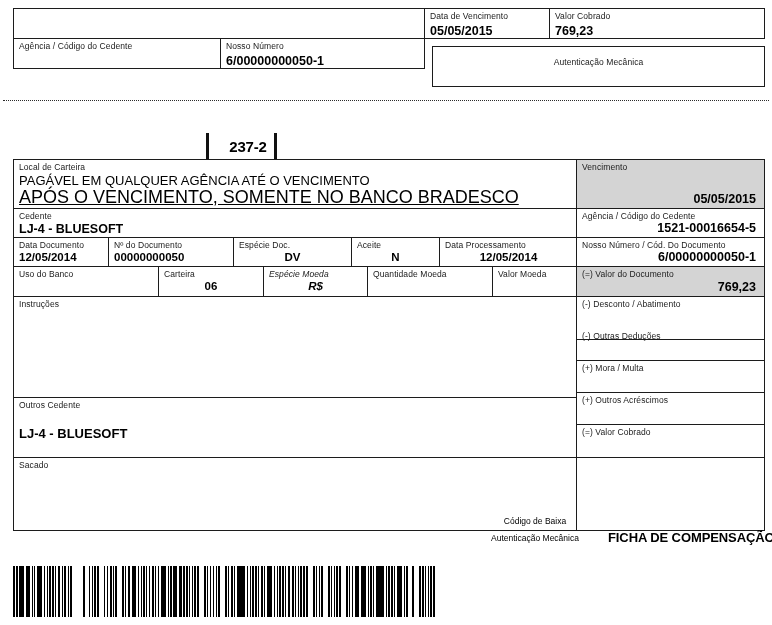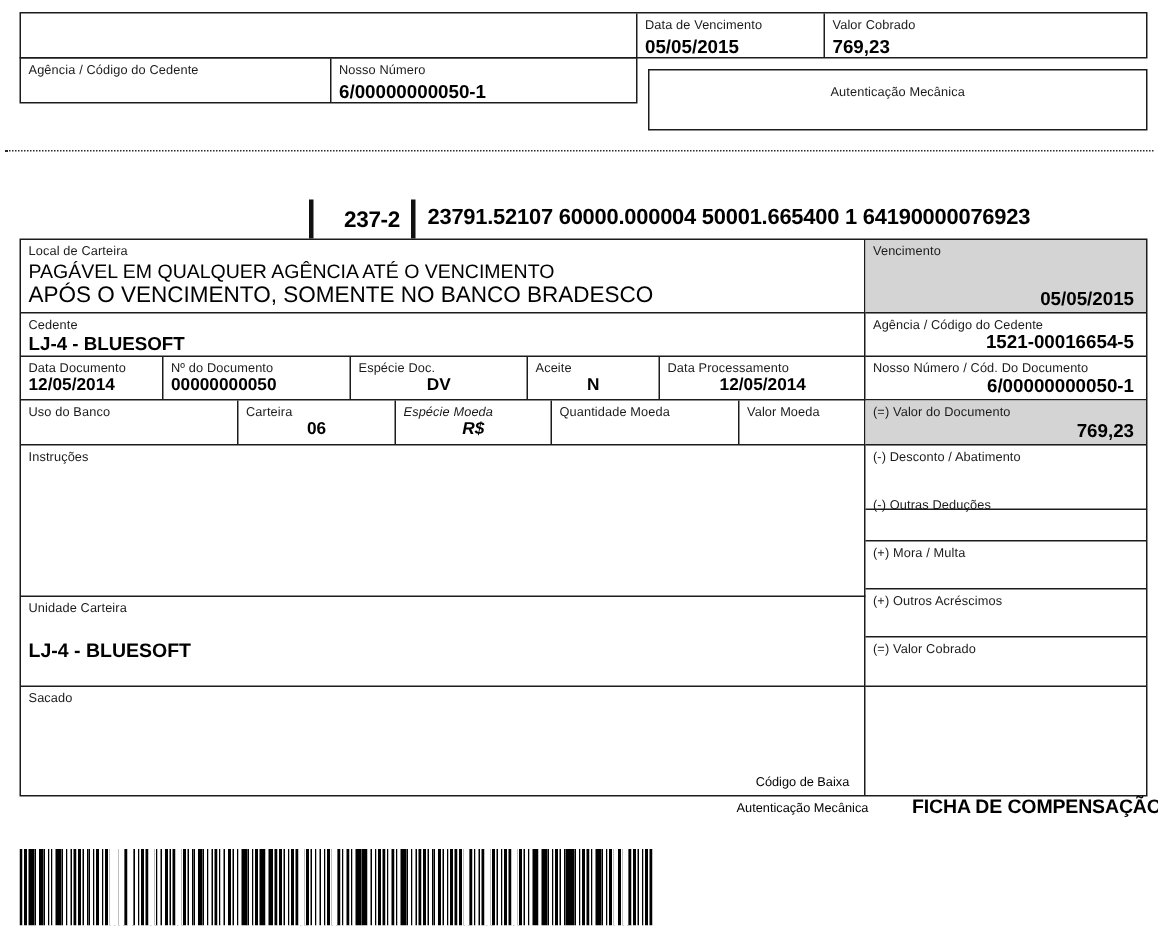--- a/index.html
+++ b/index.html
@@ -267,21 +267,20 @@
     <span class="lbl">Autenticação Mecânica</span>
   </div>
 </div>
 
 <div id="cutline"></div>
 
 <div id="bank-strip">
   <div class="bar-sep" style="left:179px;"></div>
   <div class="bar-sep" style="left:247px;"></div>
   <div id="bank-code">237-2</div>
-  <div id="digitable-line">23791.52107  60000.000004  50001.665400  1  64190000076923</div>
 </div>
 
 <div id="boleto">
 
   <div id="rightcol">
 
     <div class="rcell shaded" style="top:0;height:49px;">
       <div class="lbl">Vencimento</div>
       <div class="rv">05/05/2015</div>
     </div>
@@ -324,21 +323,21 @@
     <div class="rcell" style="top:265px;height:33px;border-bottom:1.4px solid #1c1c1c;">
       <div class="lbl">(=) Valor Cobrado</div>
       <div class="rv"></div>
     </div>
   </div>
 
   <div class="brow" style="top:0;height:49px;width:563px;">
     <div class="cell" style="height:100%;">
       <div class="lbl">Local de Carteira</div>
       <div style="font-size:13px;line-height:16px;margin-top:1px;">PAGÁVEL EM QUALQUER AGÊNCIA ATÉ O VENCIMENTO</div>
-      <div style="font-size:15px;line-height:16px;">APÓS O VENCIMENTO, SOMENTE NO BANCO BRADESCO</div>
+      <div style="font-size:18px;line-height:16px;text-decoration:underline;">APÓS O VENCIMENTO, SOMENTE NO BANCO BRADESCO</div>
     </div>
   </div>
 
   <div class="brow" style="top:49px;height:29px;width:563px;">
     <div class="cell" style="height:100%;">
       <div class="lbl">Cedente</div>
       <div class="val" style="margin-top:1px;">LJ-4 - BLUESOFT</div>
     </div>
   </div>
 
@@ -390,21 +389,21 @@
 
   <div class="brow" style="top:137px;height:101px;width:563px;">
     <div class="cell" style="height:100%;">
       <div class="lbl">Instruções</div>
       <div class="val-sm" style="margin-top:2px;white-space:pre-line;"></div>
     </div>
   </div>
 
   <div class="brow" style="top:238px;height:60px;width:563px;">
     <div class="cell" style="height:100%;">
-      <div class="lbl">Unidade Carteira</div>
+      <div class="lbl">Outros Cedente</div>
       <div class="val" style="margin-top:17px;font-size:13px;">LJ-4 - BLUESOFT</div>
     </div>
   </div>
 
   <div class="brow" style="top:298px;height:72px;width:100%;border-bottom:none;">
     <div class="cell" style="height:100%;">
       <div class="lbl">Sacado</div>
       <div class="val-sm" style="margin-top:2px;white-space:pre-line;"></div>
     </div>
   </div>

